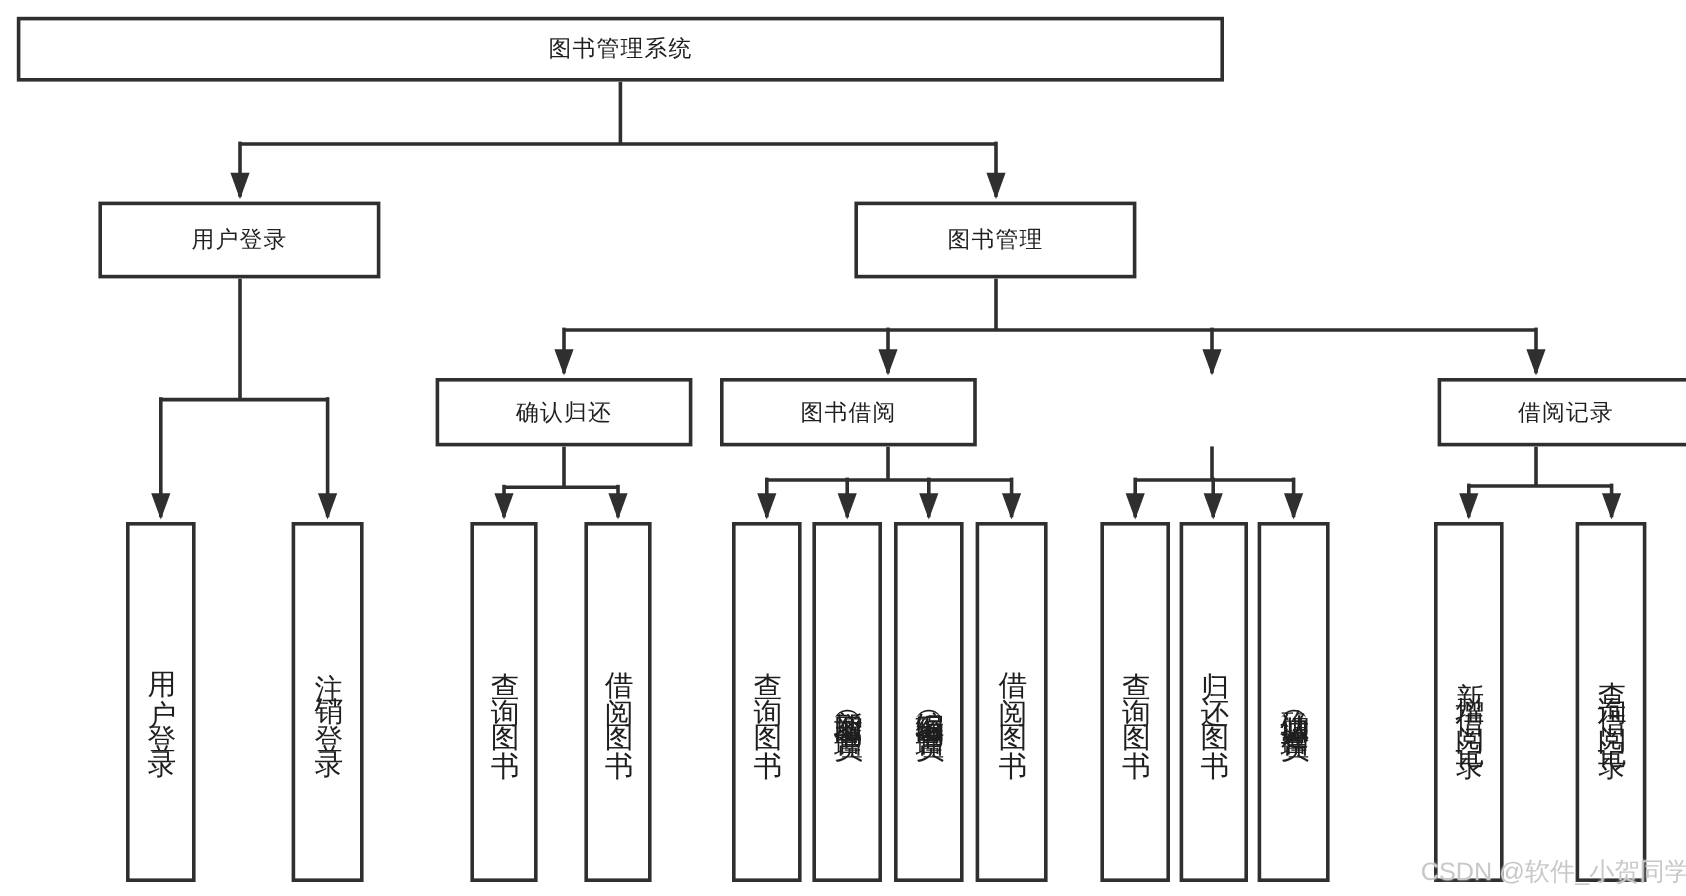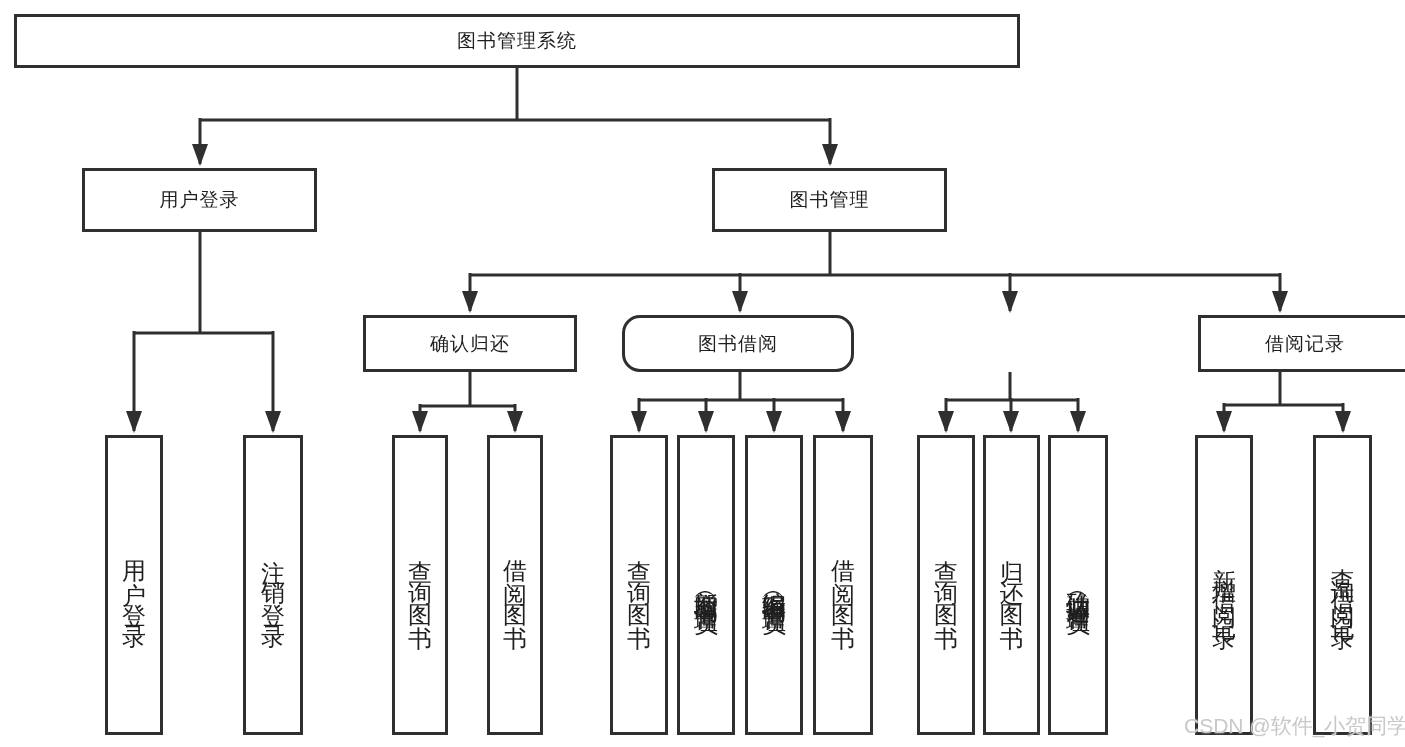--- a/index.html
+++ b/index.html
@@ -130,21 +130,21 @@
   <div class="box" style="left:82px; top:168px; width:235px; height:64px;">
     <span class="hlabel">用户登录</span>
   </div>
   <div class="box" style="left:712px; top:168px; width:235px; height:64px;">
     <span class="hlabel">图书管理</span>
   </div>
 
   <div class="box" style="left:363px; top:315px; width:214px; height:57px;">
     <span class="hlabel">确认归还</span>
   </div>
-  <div class="box" style="left:622px; top:315px; width:232px; height:57px;border-radius:18px;">
+  <div class="box" style="left:600px; top:315px; width:214px; height:57px;">
     <span class="hlabel">图书借阅</span>
   </div>
   <div class="box" style="left:1173px; top:315px; width:214px; height:57px;margin-left:25px;">
     <span class="hlabel">借阅记录</span>
   </div>
 
   <div class="box" style="left:105px; top:435px; width:58px; height:300px;">
     <span class="vlabel vt4">用户登录</span>
   </div>
   <div class="box" style="left:243px; top:435px; width:60px; height:300px;">

